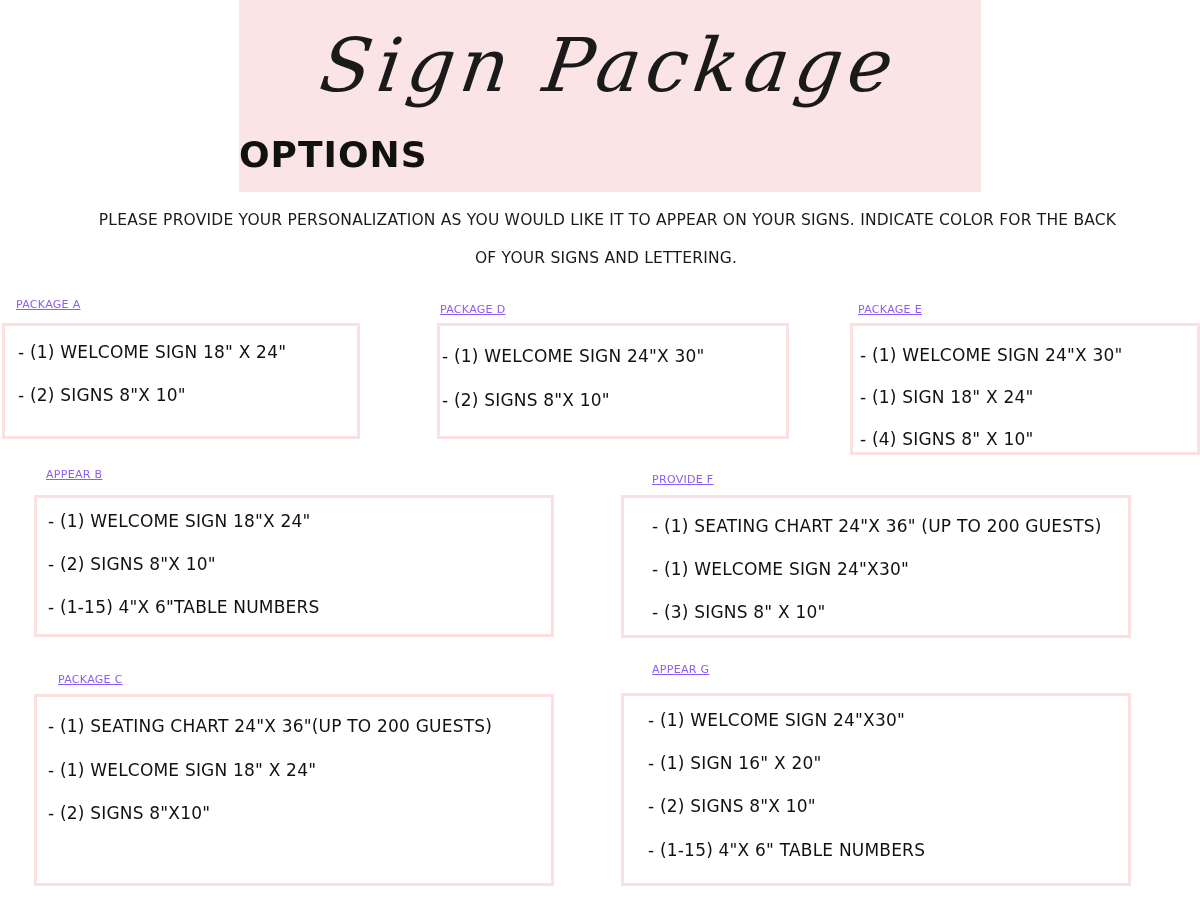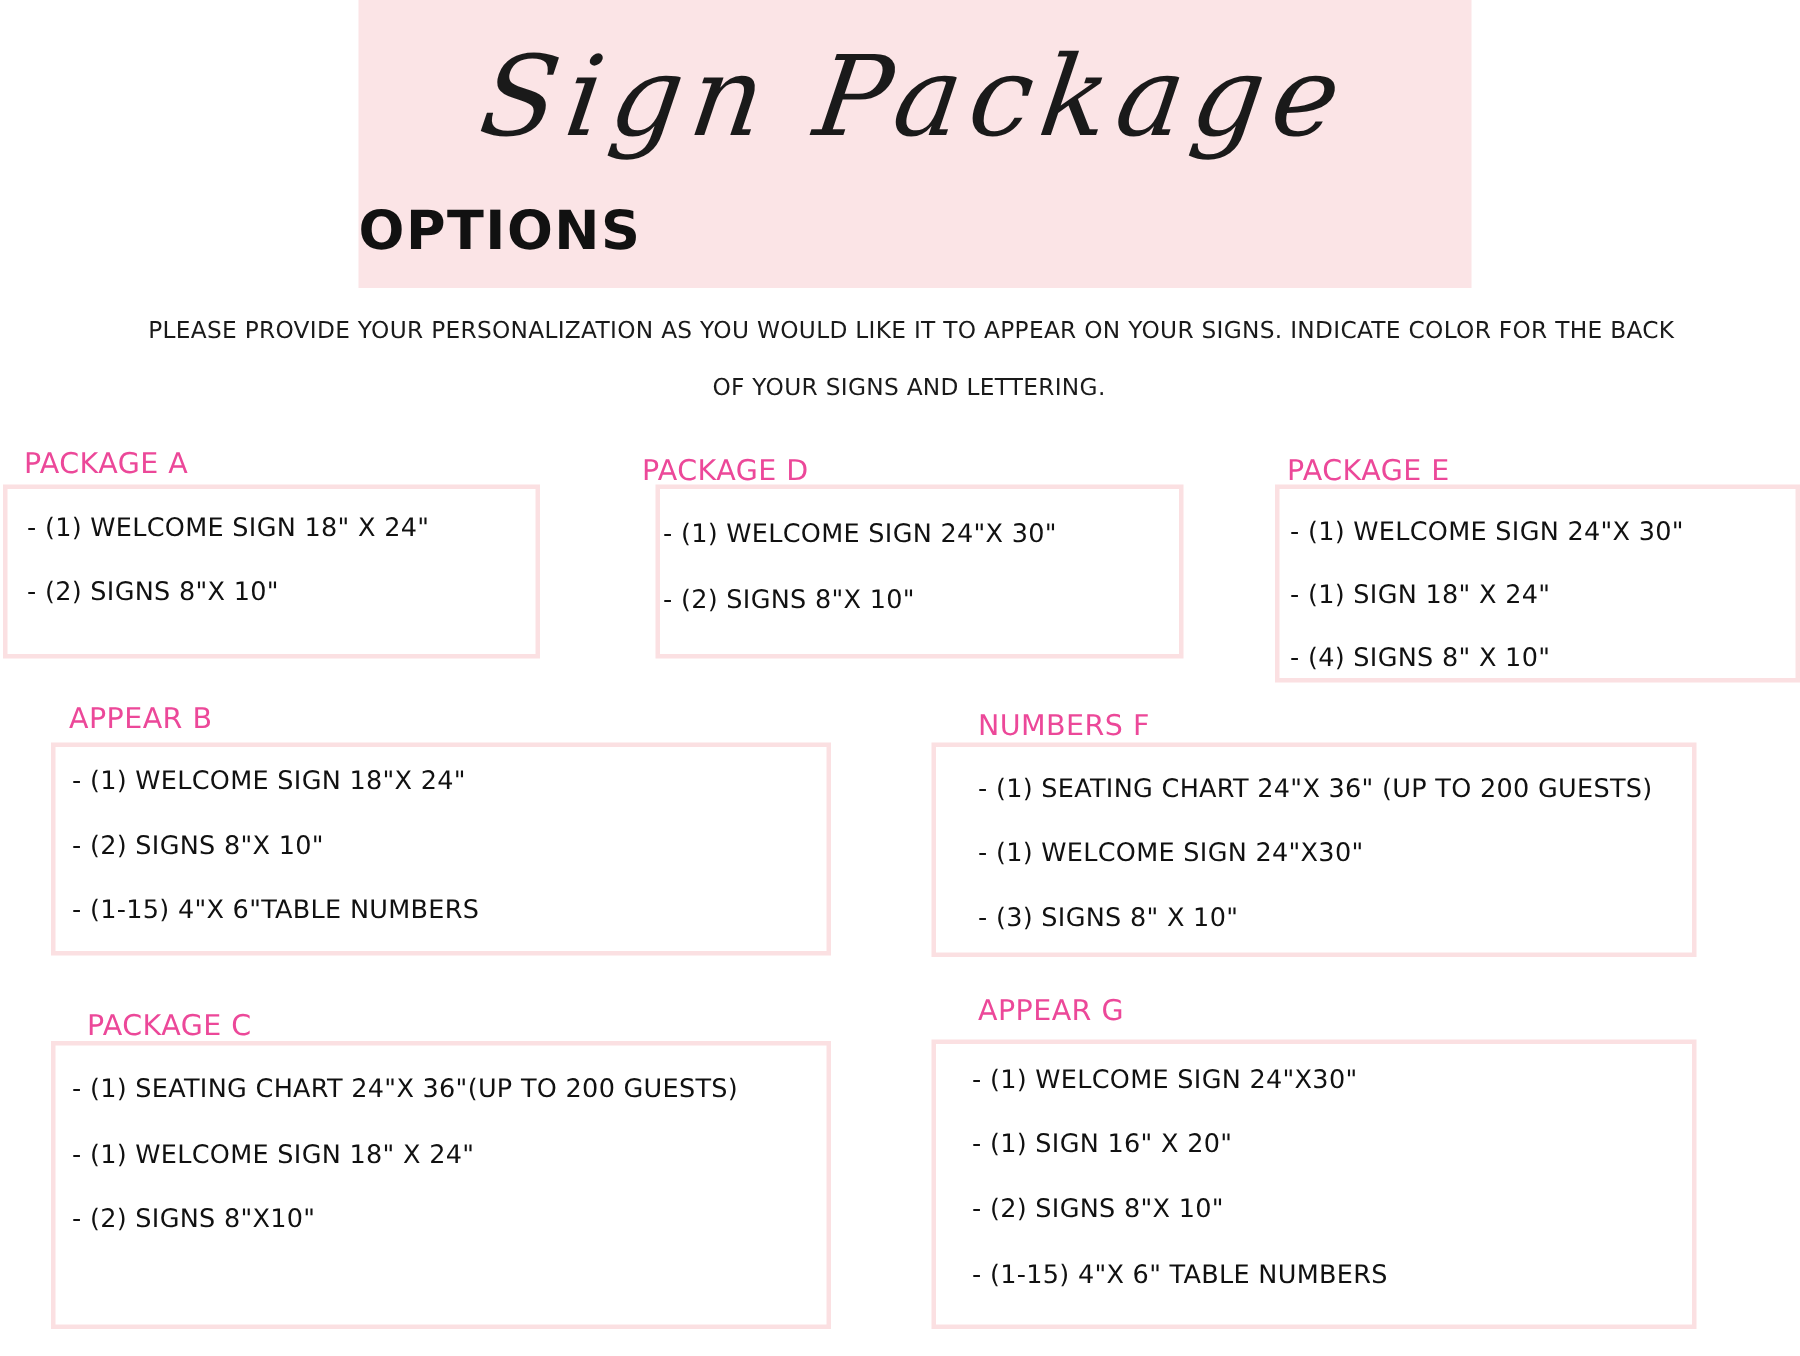--- a/index.html
+++ b/index.html
@@ -23,21 +23,21 @@
       font-family: "DejaVu Sans", sans-serif; font-weight: bold;
       font-size: 36px; letter-spacing: 1px; color: #111;
     }
     .instructions {
       position: absolute; left: 0; width: 1215px; text-align: center;
       font-size: 15.5px; letter-spacing: 0.2px; color: #1a1a1a;
     }
     .instr-1 { top: 211px; }
     .instr-2 { top: 249px; left: 0; width: 1212px; }
     .pkg-title {
-      position: absolute; font-size: 19px; letter-spacing: 0.3px; color: #ec4899;
+      position: absolute; font-size: 11px; letter-spacing: 0.3px; color: #8b5cf6; text-decoration: underline;
     }
     .pkg-box {
       position: absolute; border: 3px solid #fbe0e2; box-sizing: border-box;
     }
     .pkg-item {
       position: absolute; font-size: 17px; letter-spacing: 0.2px; color: #111;
       white-space: nowrap;
     }
   </style>
 </head>
@@ -49,38 +49,38 @@
 </div>
 
 <div class="instructions instr-1">PLEASE PROVIDE YOUR PERSONALIZATION AS YOU WOULD LIKE IT TO APPEAR ON YOUR SIGNS. INDICATE COLOR FOR THE BACK</div>
 <div class="instructions instr-2">OF YOUR SIGNS AND LETTERING.</div>
 
 <div class="pkg-title" style="left:16px;top:298px;">PACKAGE A</div>
 <div class="pkg-box" style="left:2px;top:323px;width:358px;height:116px;"></div>
 <div class="pkg-item" style="left:18px;top:342px;">- (1) WELCOME SIGN 18" X 24"</div>
 <div class="pkg-item" style="left:18px;top:385px;">- (2) SIGNS 8"X 10"</div>
 
-<div class="pkg-title" style="left:428px;top:303px;">PACKAGE D</div>
+<div class="pkg-title" style="left:440px;top:303px;">PACKAGE D</div>
 <div class="pkg-box" style="left:437px;top:323px;width:352px;height:116px;"></div>
 <div class="pkg-item" style="left:442px;top:346px;">- (1) WELCOME SIGN 24"X 30"</div>
 <div class="pkg-item" style="left:442px;top:390px;">- (2) SIGNS 8"X 10"</div>
 
 <div class="pkg-title" style="left:858px;top:303px;">PACKAGE E</div>
 <div class="pkg-box" style="left:850px;top:323px;width:350px;height:132px;"></div>
 <div class="pkg-item" style="left:860px;top:345px;">- (1) WELCOME SIGN 24"X 30"</div>
 <div class="pkg-item" style="left:860px;top:387px;">- (1) SIGN 18" X 24"</div>
 <div class="pkg-item" style="left:860px;top:429px;">- (4) SIGNS 8" X 10"</div>
 
 <div class="pkg-title" style="left:46px;top:468px;">APPEAR B</div>
 <div class="pkg-box" style="left:34px;top:495px;width:520px;height:142px;"></div>
 <div class="pkg-item" style="left:48px;top:511px;">- (1) WELCOME SIGN 18"X 24"</div>
 <div class="pkg-item" style="left:48px;top:554px;">- (2) SIGNS 8"X 10"</div>
 <div class="pkg-item" style="left:48px;top:597px;">- (1-15) 4"X 6"TABLE NUMBERS</div>
 
-<div class="pkg-title" style="left:652px;top:473px;">NUMBERS F</div>
+<div class="pkg-title" style="left:652px;top:473px;">PROVIDE F</div>
 <div class="pkg-box" style="left:621px;top:495px;width:510px;height:143px;"></div>
 <div class="pkg-item" style="left:652px;top:516px;">- (1) SEATING CHART 24"X 36" (UP TO 200 GUESTS)</div>
 <div class="pkg-item" style="left:652px;top:559px;">- (1) WELCOME SIGN 24"X30"</div>
 <div class="pkg-item" style="left:652px;top:602px;">- (3) SIGNS 8" X 10"</div>
 
 <div class="pkg-title" style="left:58px;top:673px;">PACKAGE C</div>
 <div class="pkg-box" style="left:34px;top:694px;width:520px;height:192px;"></div>
 <div class="pkg-item" style="left:48px;top:716px;">- (1) SEATING CHART  24"X 36"(UP TO 200 GUESTS)</div>
 <div class="pkg-item" style="left:48px;top:760px;">- (1) WELCOME SIGN 18" X 24"</div>
 <div class="pkg-item" style="left:48px;top:803px;">- (2) SIGNS 8"X10"</div>

